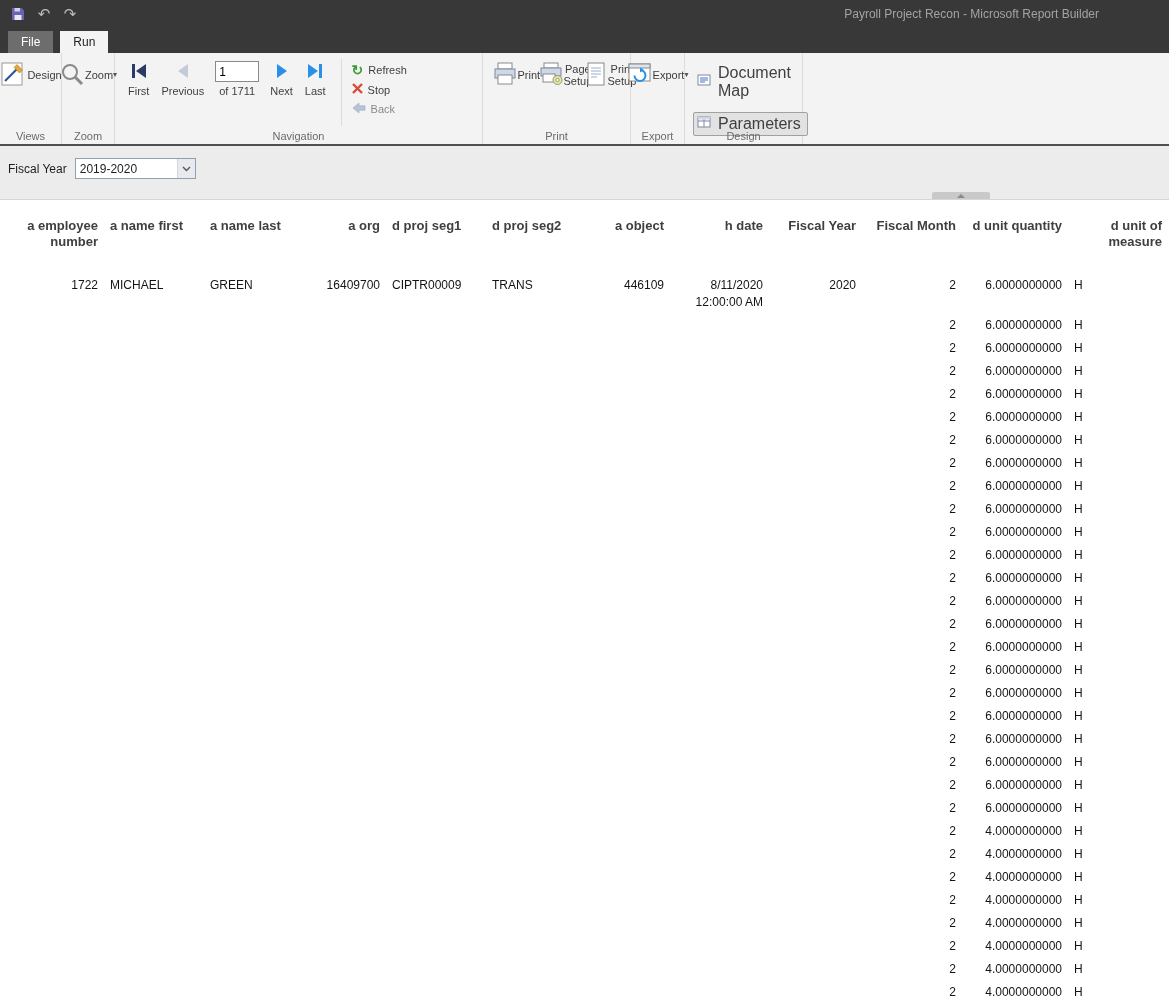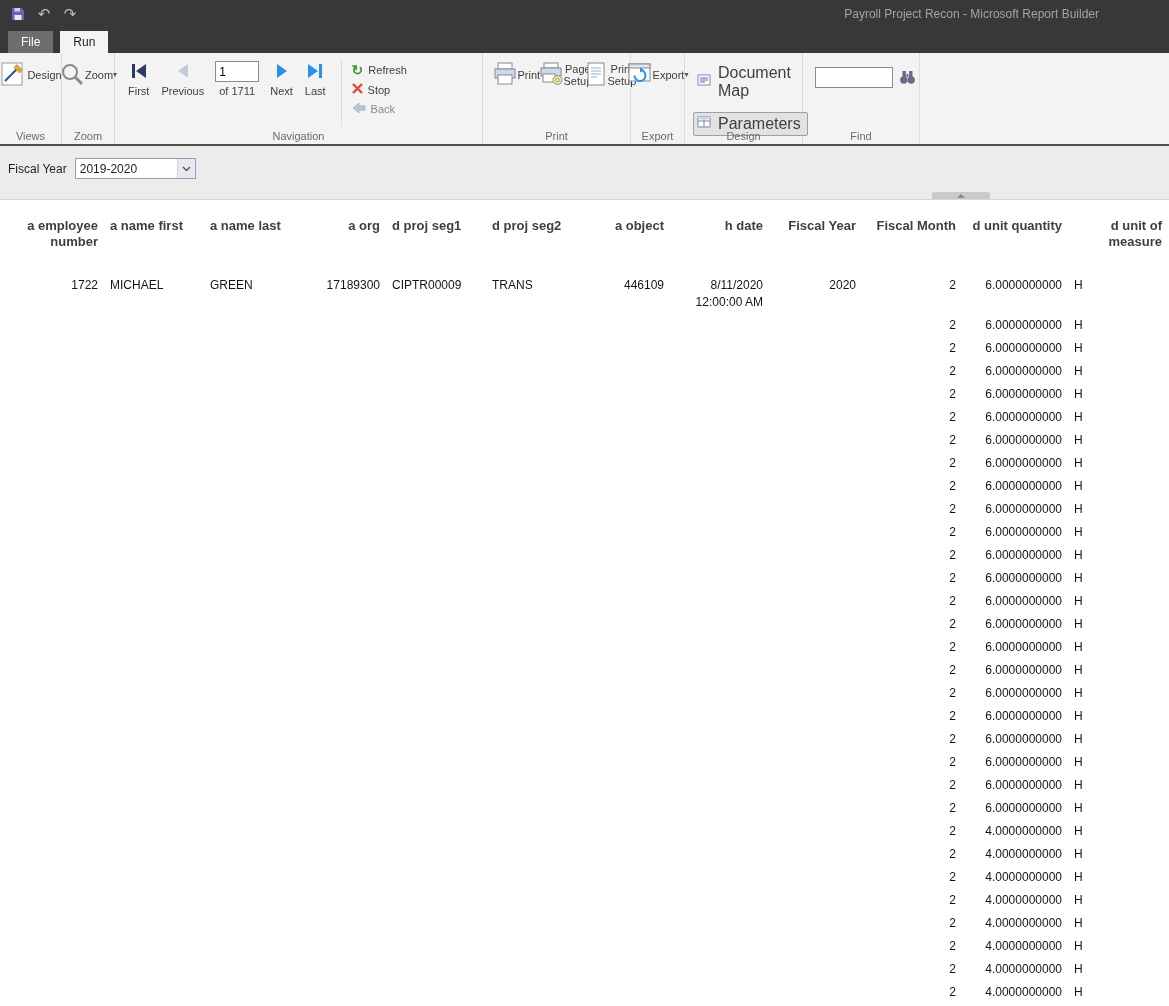--- a/index.html
+++ b/index.html
@@ -292,35 +292,20 @@
             <line x1="7" y1="2" x2="7" y2="12" stroke="#7a8aa0"></line>
             <rect x="1" y="2" width="12" height="2.5" fill="#cfd8e6"></rect>
           </svg>
         </span>
         <span>Parameters</span>
       </div>
     </div>
     <div class="rg-label">Design</div>
   </div>
 
-  <div class="rgroup g-find">
-    <div class="rg-content">
-      <input class="find-input" value="" style="">
-      <span style="padding-top:3px">
-        <svg width="17" height="15" viewBox="0 0 17 15">
-          <rect x="3.5" y="1" width="3.4" height="6" fill="#6b6b85"></rect>
-          <rect x="10.1" y="1" width="3.4" height="6" fill="#6b6b85"></rect>
-          <circle cx="4.8" cy="10" r="3.7" fill="#6b6b85"></circle>
-          <circle cx="12.2" cy="10" r="3.7" fill="#6b6b85"></circle>
-          <rect x="7.5" y="4" width="2" height="3" fill="#6b6b85"></rect>
-        </svg>
-      </span>
-    </div>
-    <div class="rg-label">Find</div>
-  </div>
 
   <div class="rgroup rgroup-filler"></div>
 </div>
 
 <div class="parambar">
   <div class="param-row">
     <span class="param-label">Fiscal Year</span>
     <div class="combo">
       <span class="combo-value">2019-2020</span>
       <span class="combo-arrow">
@@ -365,21 +350,21 @@
           <th class="ar">Fiscal Month</th>
           <th class="ar">d unit quantity</th>
           <th class="ar">d unit of measure</th>
         </tr>
       </thead>
     <tbody>
         <tr>
           <td class="ar">1722</td>
           <td class="al">MICHAEL</td>
           <td class="al">GREEN</td>
-          <td class="ar">17189300</td>
+          <td class="ar">16409700</td>
           <td class="al">CIPTR00009</td>
           <td class="al">TRANS</td>
           <td class="ar">446109</td>
           <td class="ar" style="white-space: pre-line; margin-top: 44px;">8/11/2020
 12:00:00 AM</td>
           <td class="ar">2020</td>
           <td class="ar">2</td>
           <td class="ar">6.0000000000</td>
           <td class="al">H</td>
         </tr>

